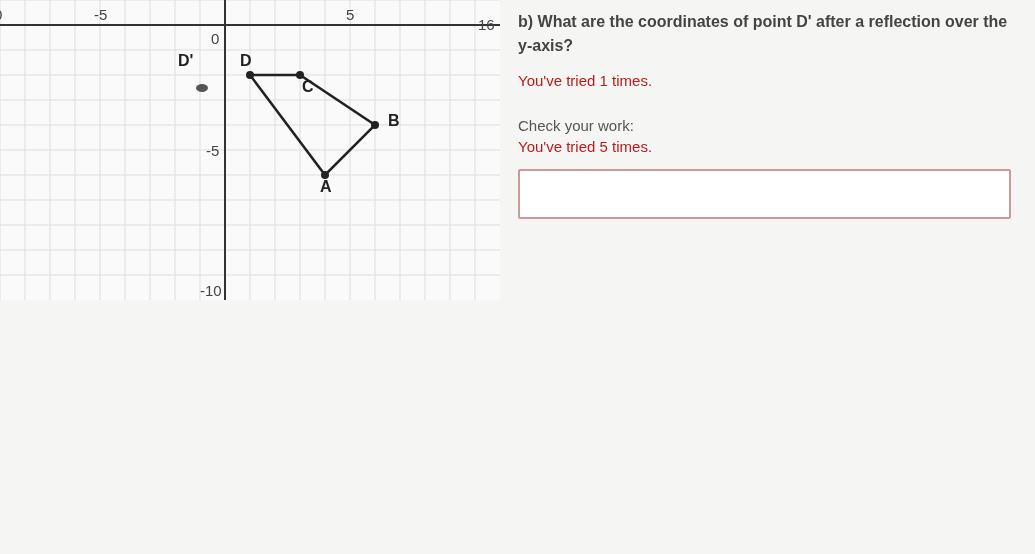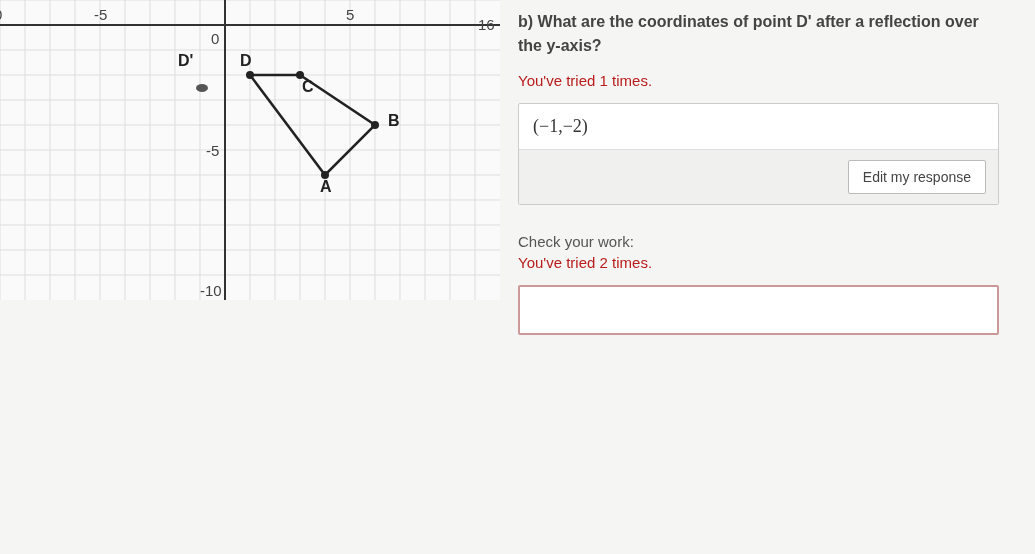--- a/index.html
+++ b/index.html
@@ -12,21 +12,21 @@
       overflow: hidden;
       color: #333;
     }
     .left-panel {
       width: 510px;
       position: relative;
       padding: 0;
     }
     .right-panel {
       flex: 1;
-      padding: 10px 36px 0 8px;
+      padding: 10px 24px 0 8px;
     }
     .graph-container {
       position: relative;
       width: 500px;
       height: 300px;
       background: #fafafa;
     }
     svg.grid { position: absolute; top: 0; left: 0; }
     .axis-label {
       position: absolute;
@@ -166,31 +166,25 @@
     <span class="point-label" style="left:388px;top:112px">B</span>
     <span class="point-label" style="left:320px;top:178px">A</span>
   </div>
 </div>
 
 <div class="right-panel">
 
   <div class="question-block">
     <p class="question-text">b) What are the coordinates of point D' after a reflection over the y-axis?</p>
     <p class="tries-line">You've tried 1 times.</p>
-    <div class="answer-card">
-      <div class="answer-display">(−1,−2)</div>
-      <div class="answer-toolbar">
-        <button class="edit-btn">Edit my response</button>
-      </div>
-    </div>
   </div>
 
   <div class="question-block">
     <p class="check-line">
       <span>Check your work:</span>
     </p>
-    <p class="tries-line">You've tried 2 times.</p>
+    <p class="tries-line">You've tried 5 times.</p>
     <div class="input-card">
       <input class="answer-input" type="text" value="" style="">
     </div>
   </div>
 
 </div>
 
 </body></html>

